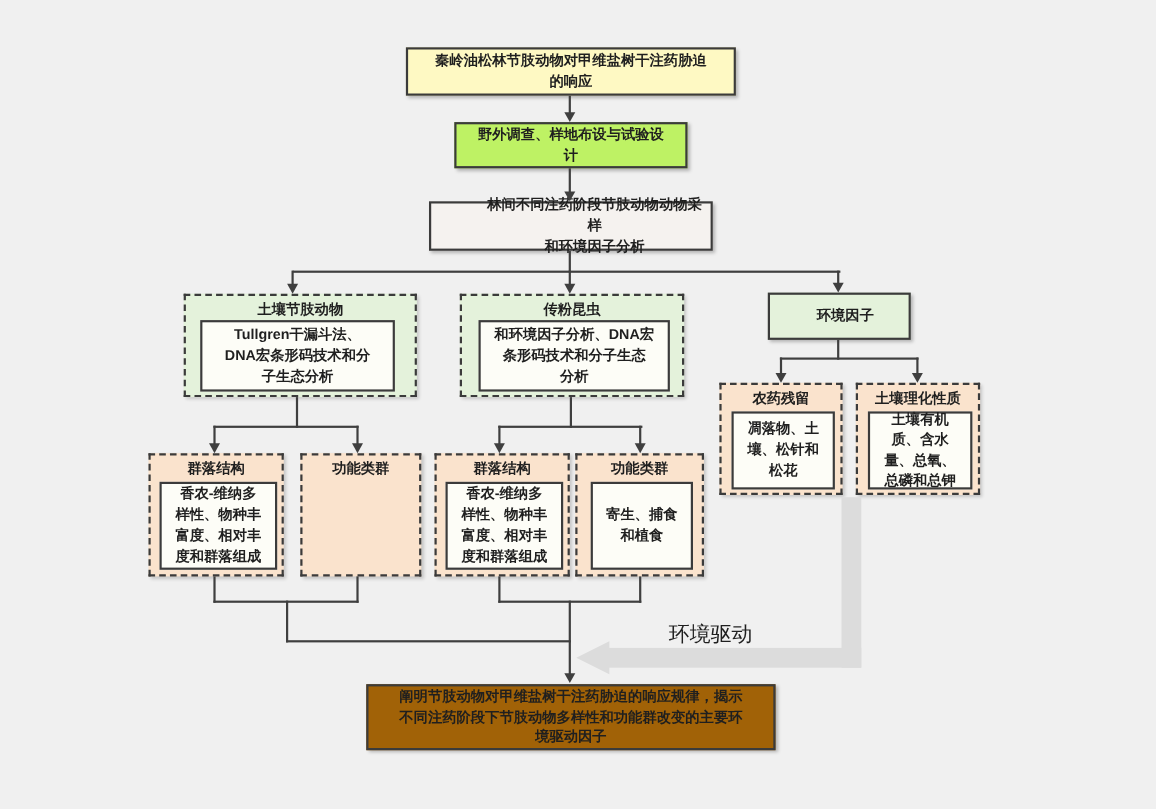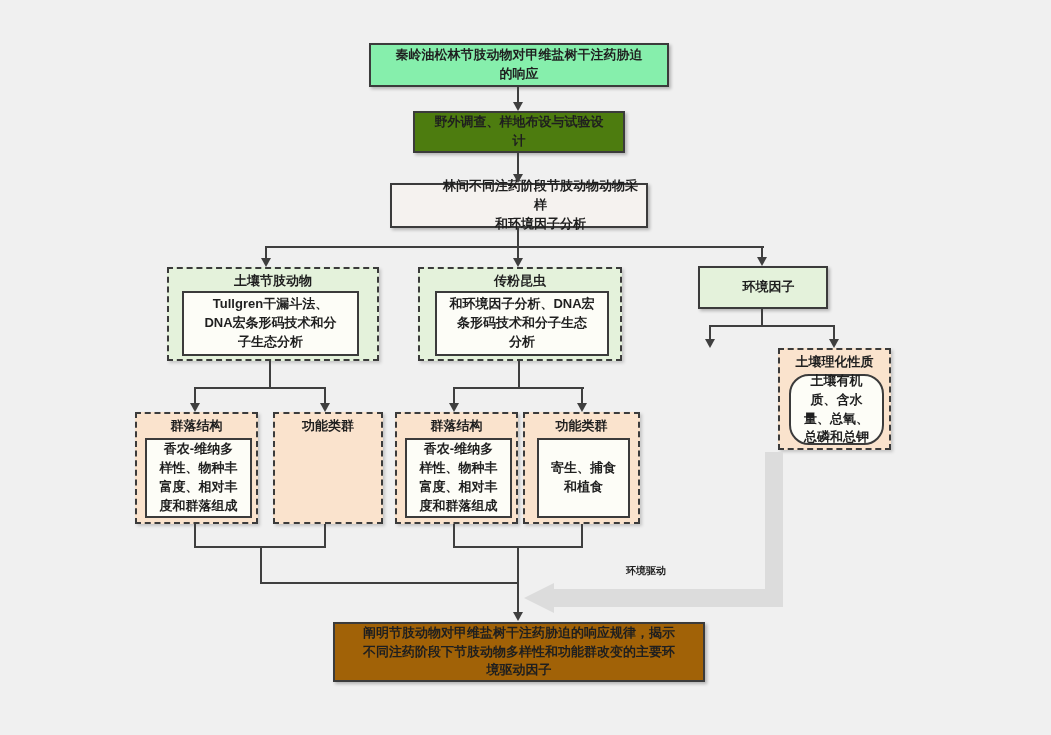--- a/index.html
+++ b/index.html
@@ -33,23 +33,23 @@
     position:absolute;width:0;height:0;
     border-left:5px solid transparent;border-right:5px solid transparent;
     border-top:9px solid #3f3f3f;
   }
   .gray-bar{position:absolute;background:#dcdcdc;}
   .gray-head{
     position:absolute;width:0;height:0;
     border-top:15px solid transparent;border-bottom:15px solid transparent;
     border-right:30px solid #dcdcdc;
   }
-  .label{position:absolute;font-weight:bold;font-size:10px;text-align:center;}
-  .bg-peach{background:#86efac;}
-  .bg-lavender{background:#4d7c0f;}
+  .label{position:absolute;font-weight:normal;font-size:19px;text-align:center;}
+  .bg-peach{background:#fef9c3;}
+  .bg-lavender{background:#bef264;}
   .bg-white{background:#f5f2ef;}
   .bg-green{background:#e4f2db;padding-left:16px;}
   .bg-peachgroup{background:#fae3cd;}
   .bg-pink{background:#a16207;}
 </style>
 </head>
 <body>
 
 <div id="canvas">
 
@@ -97,24 +97,30 @@
 富度、相对丰
 度和群落组成</div>
   </div>
 
   <div class="group bg-peachgroup" style="left:523px;top:412px;width:117px;height:112px;">
     <div class="group-title">功能类群</div>
     <div class="group-inner" style="left:12px;top:24px;width:93px;height:80px;">寄生、捕食
 和植食</div>
   </div>
 
+  <div class="group bg-peachgroup" style="left:654px;top:348px;width:112px;height:102px;">
+    <div class="group-title">农药残留</div>
+    <div class="group-inner" style="left:9px;top:24px;width:94px;height:71px;">凋落物、土
+壤、松针和
+松花</div>
+  </div>
 
   <div class="group bg-peachgroup" style="left:778px;top:348px;width:113px;height:102px;">
     <div class="group-title">土壤理化性质</div>
-    <div class="group-inner" style="left:9px;top:24px;width:95px;height:71px;border-radius:20px;">土壤有机
+    <div class="group-inner" style="left:9px;top:24px;width:95px;height:71px;">土壤有机
 质、含水
 量、总氧、
 总磷和总钾</div>
   </div>
 
   <div class="node bg-pink" style="left:333px;top:622px;width:372px;height:60px;">阐明节肢动物对甲维盐树干注药胁迫的响应规律，揭示
 不同注药阶段下节肢动物多样性和功能群改变的主要环
 境驱动因子</div>
 
   <div class="gray-bar" style="left:765px;top:452px;width:18px;height:155px;"></div>

